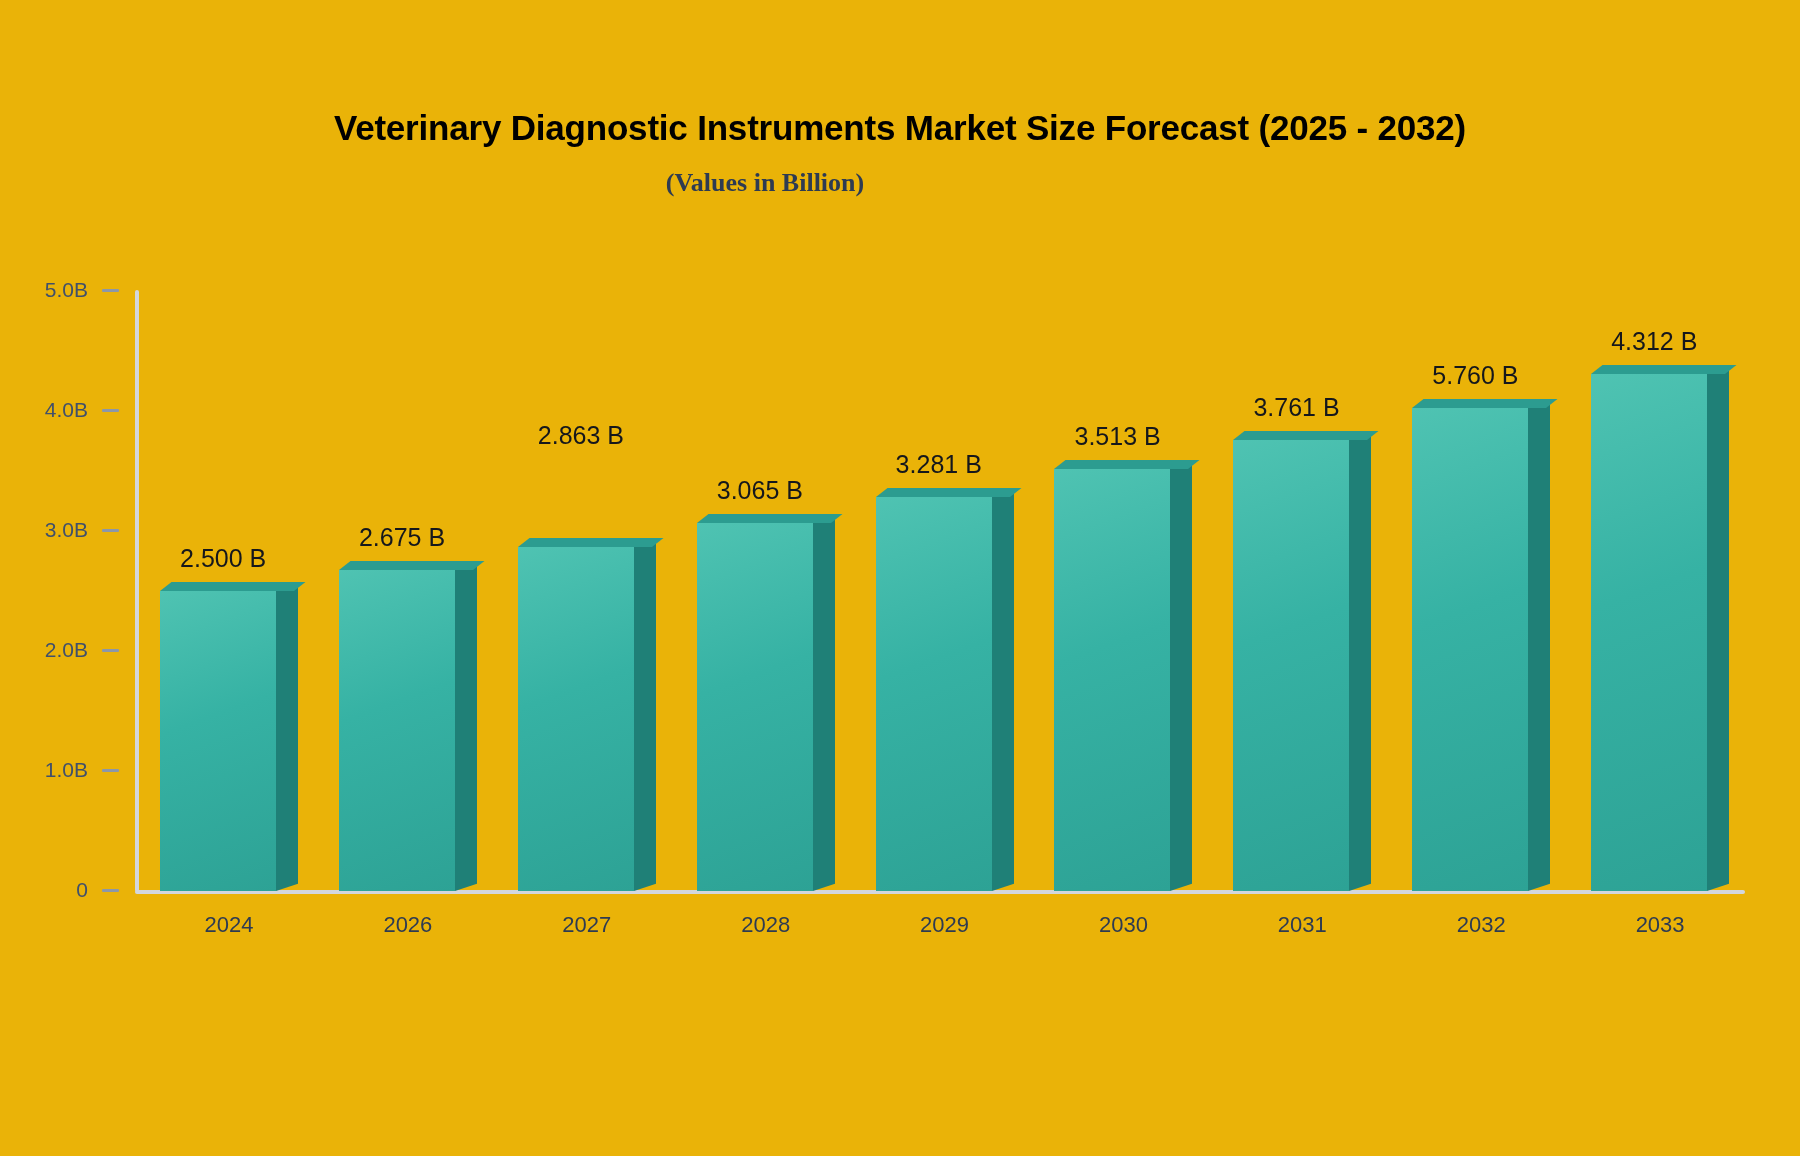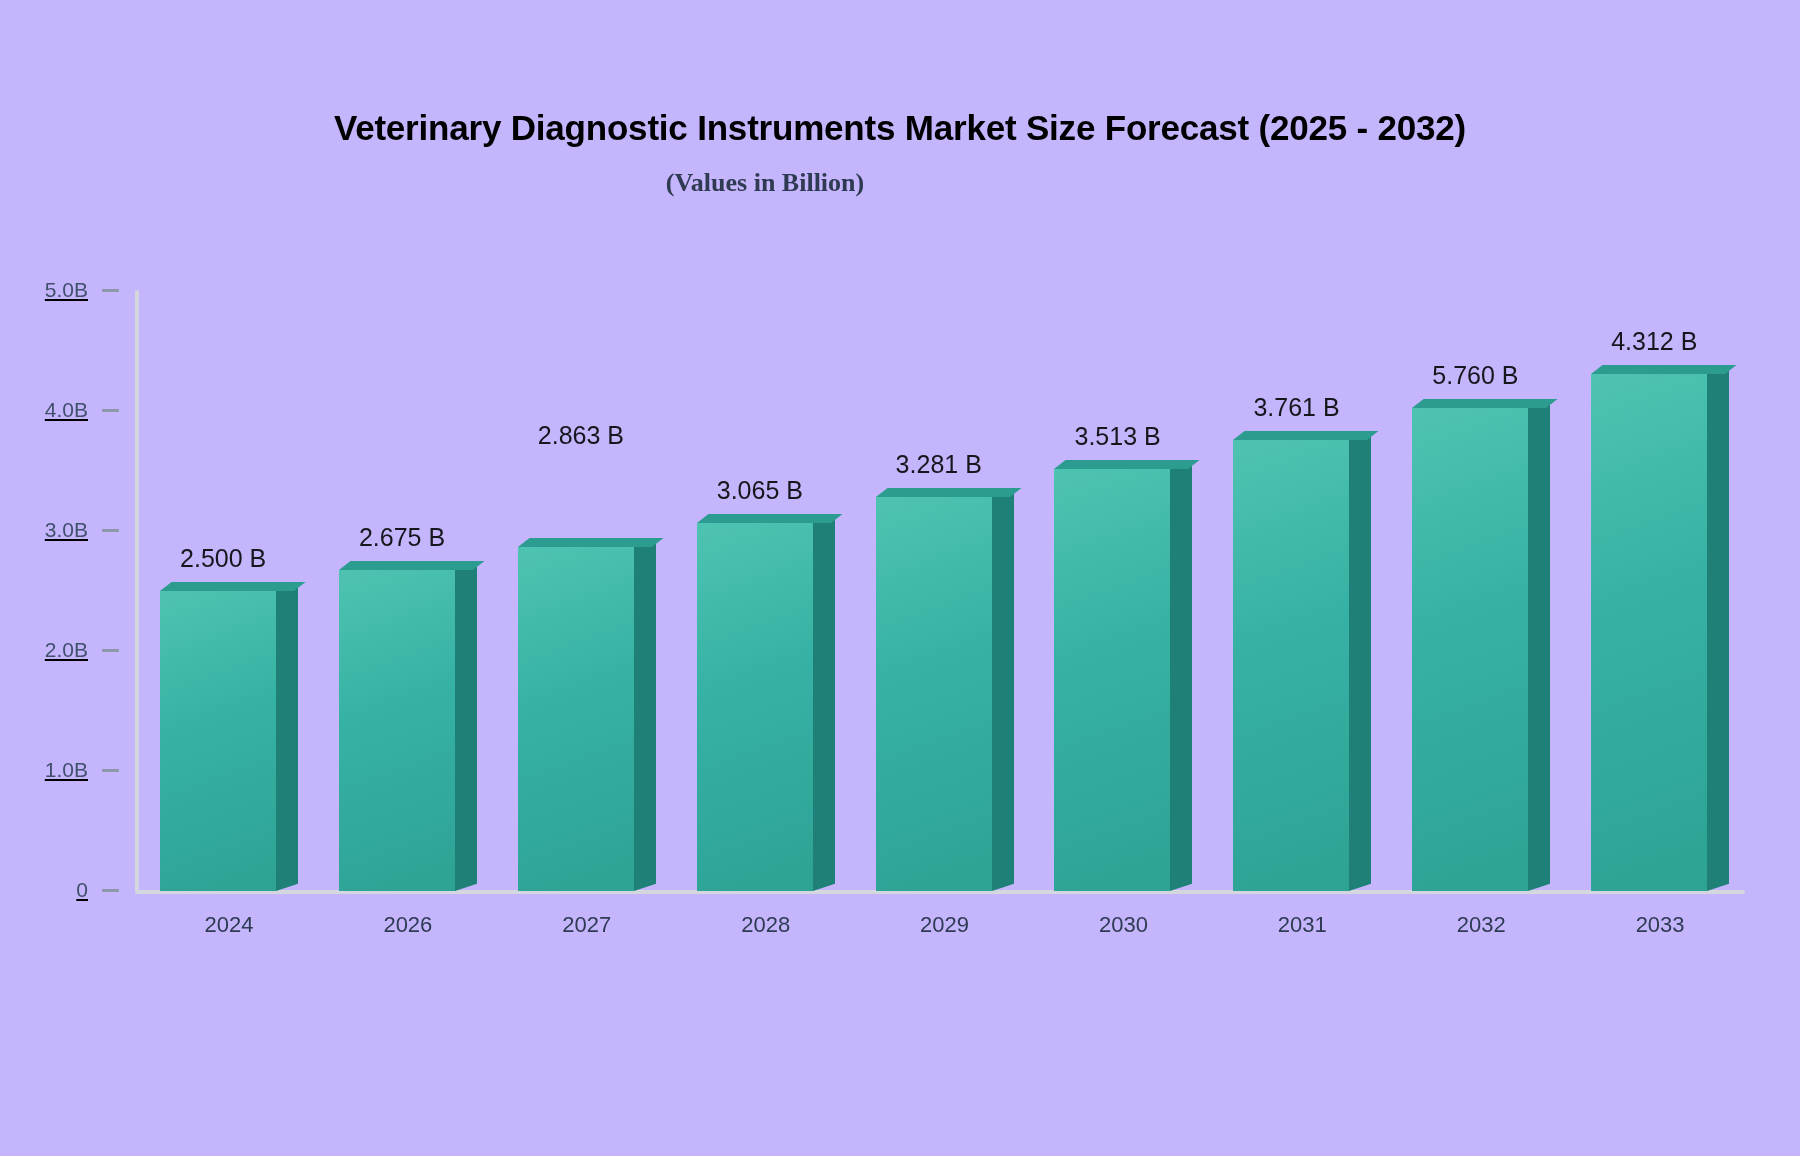--- a/index.html
+++ b/index.html
@@ -13,21 +13,21 @@
     font-family: "Liberation Sans", sans-serif;
     overflow: hidden;
     position: relative;
   }
 
   #canvas {
     position: absolute;
     left: 0; top: 0;
     width: 1800px;
     height: 1156px;
-    background: #c4b5fd;
+    background: #eab308;
   }
 
   
   #chart-title {
     position: absolute;
     left: 0;
     top: 108px;
     width: 1800px;
     text-align: center;
     font-size: 35px;
@@ -101,21 +101,20 @@
 
   .y-tick {
     position: absolute;
     right: 100%;
     margin-right: 0px;
     height: 20px;
     display: flex;
     align-items: center;
     justify-content: flex-end;
     white-space: nowrap;
-    text-decoration: underline;
   }
   .y-tick .tick-label {
     font-size: 21px;
     color: #41506b;
     margin-right: 14px;
   }
   .y-tick .tick-dash {
     display: inline-block;
     width: 17px;
     height: 3px;

